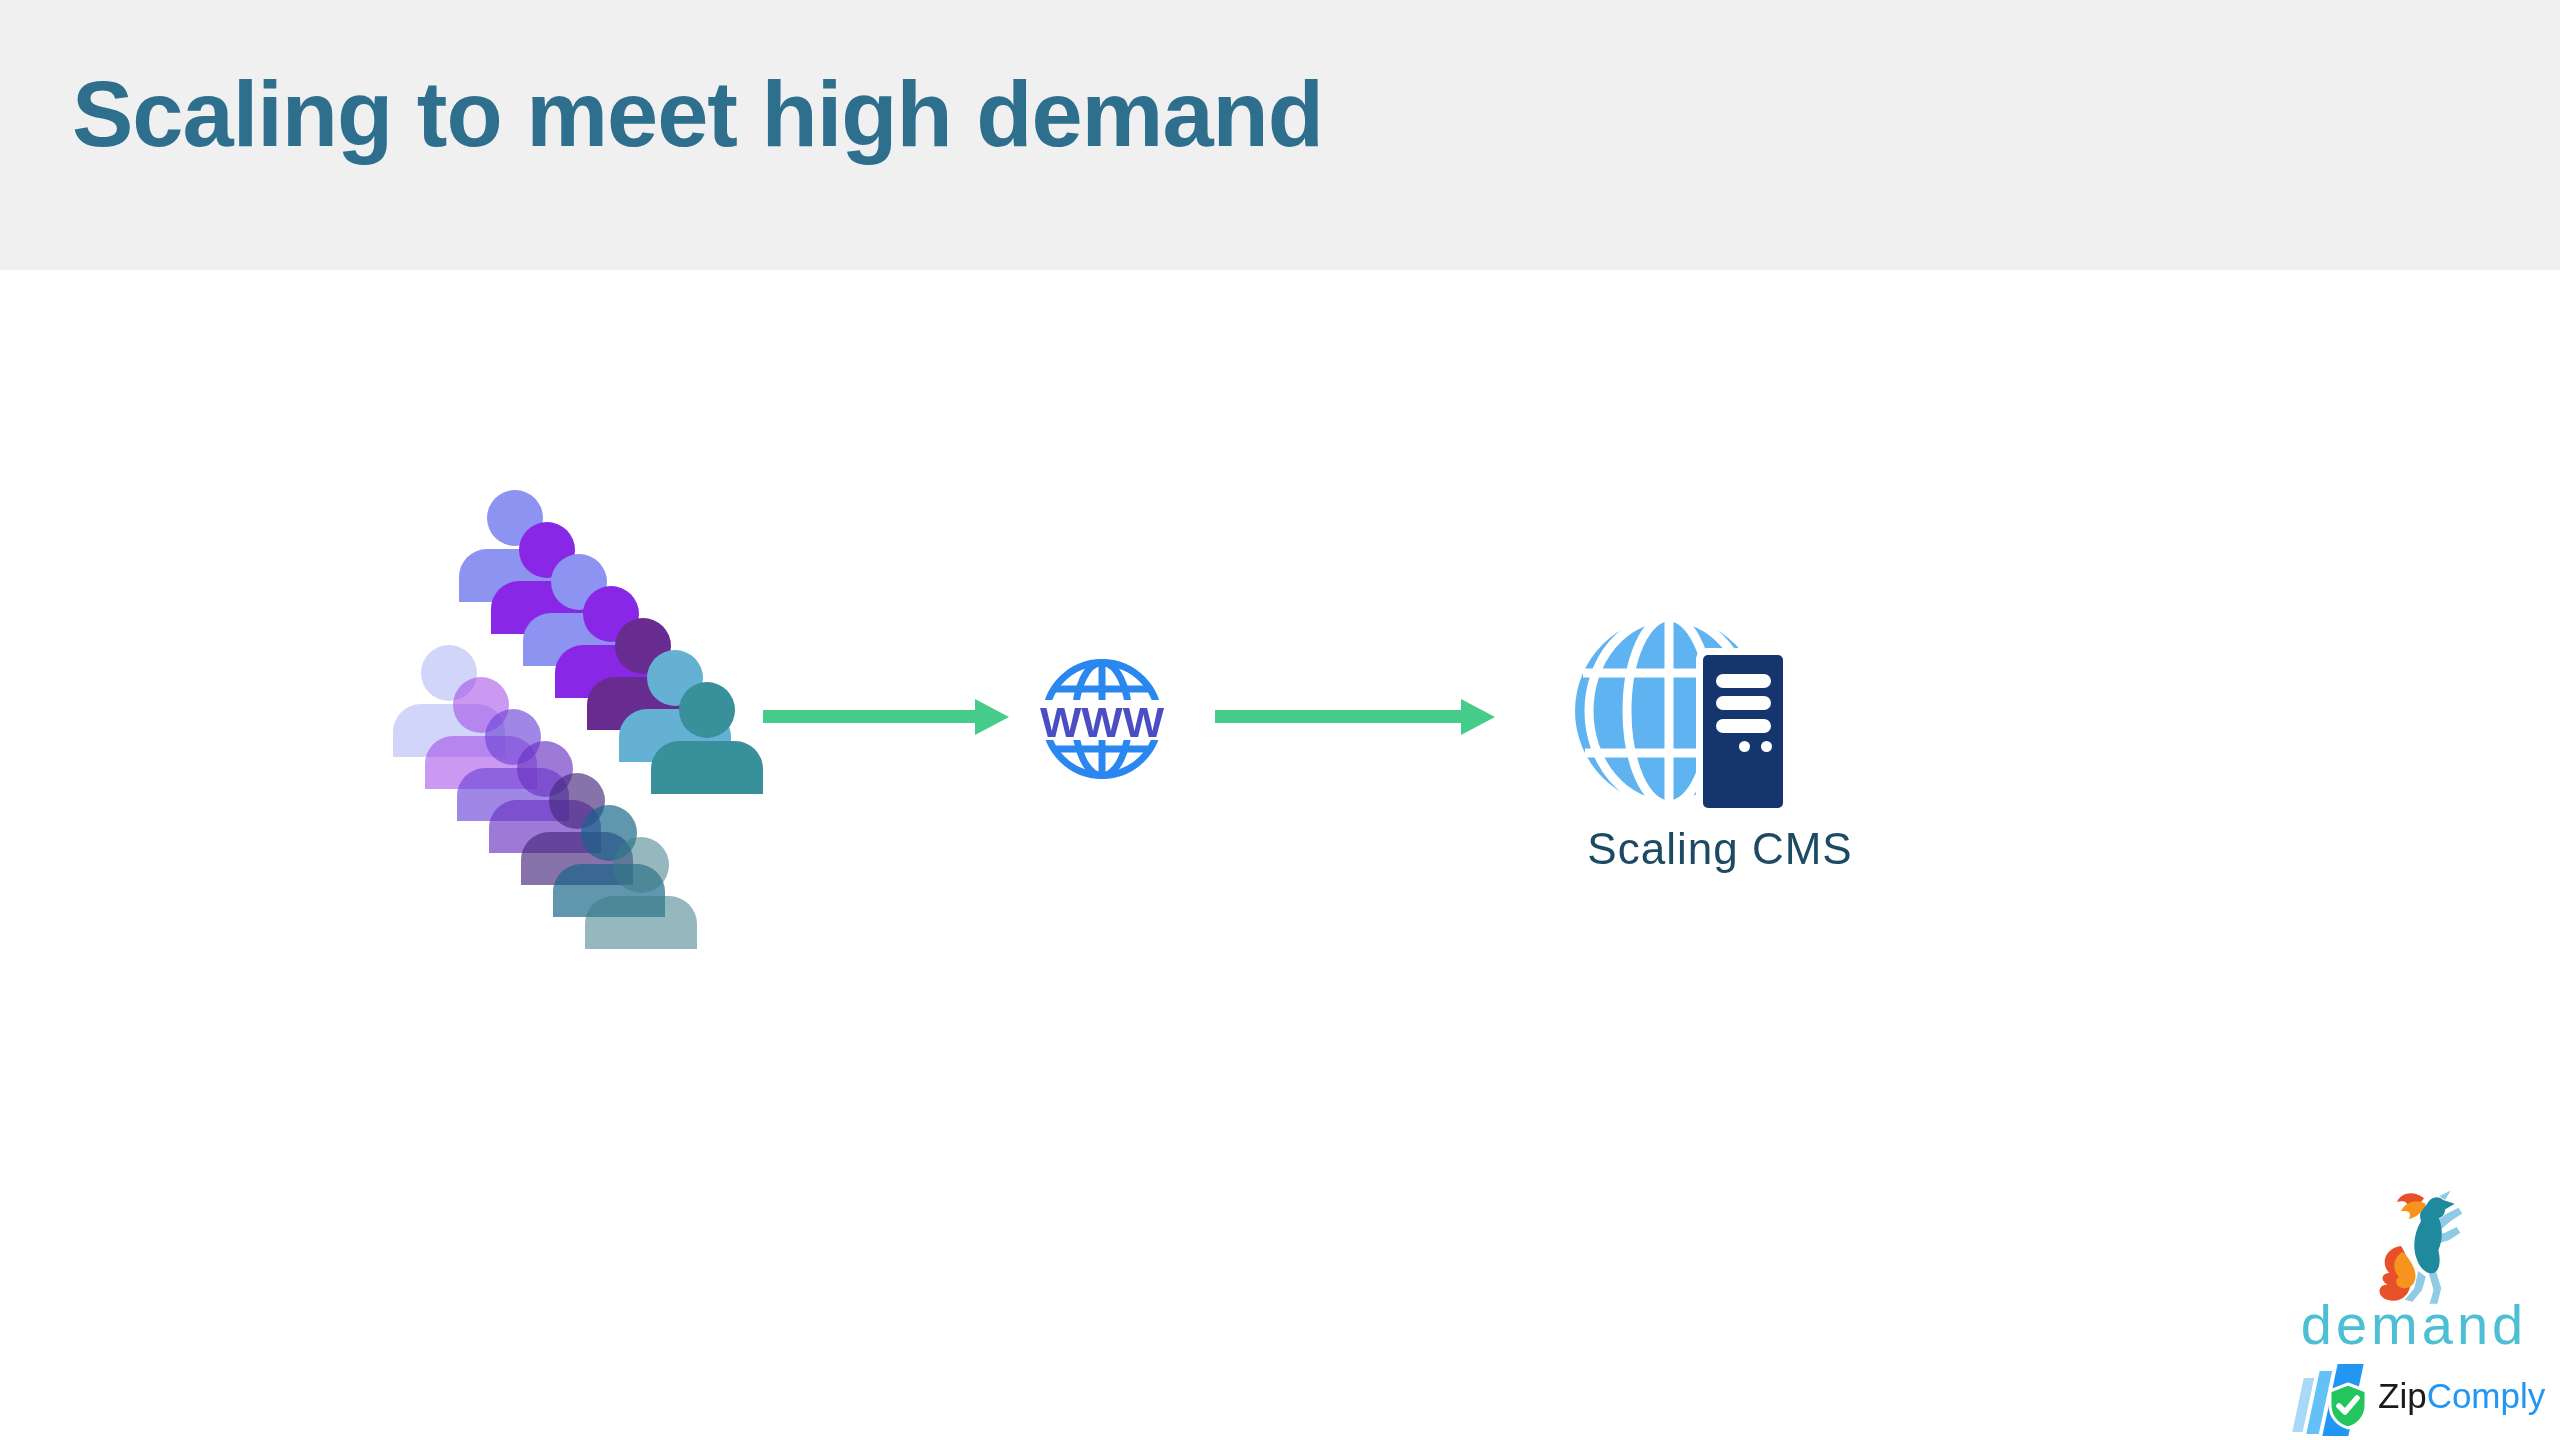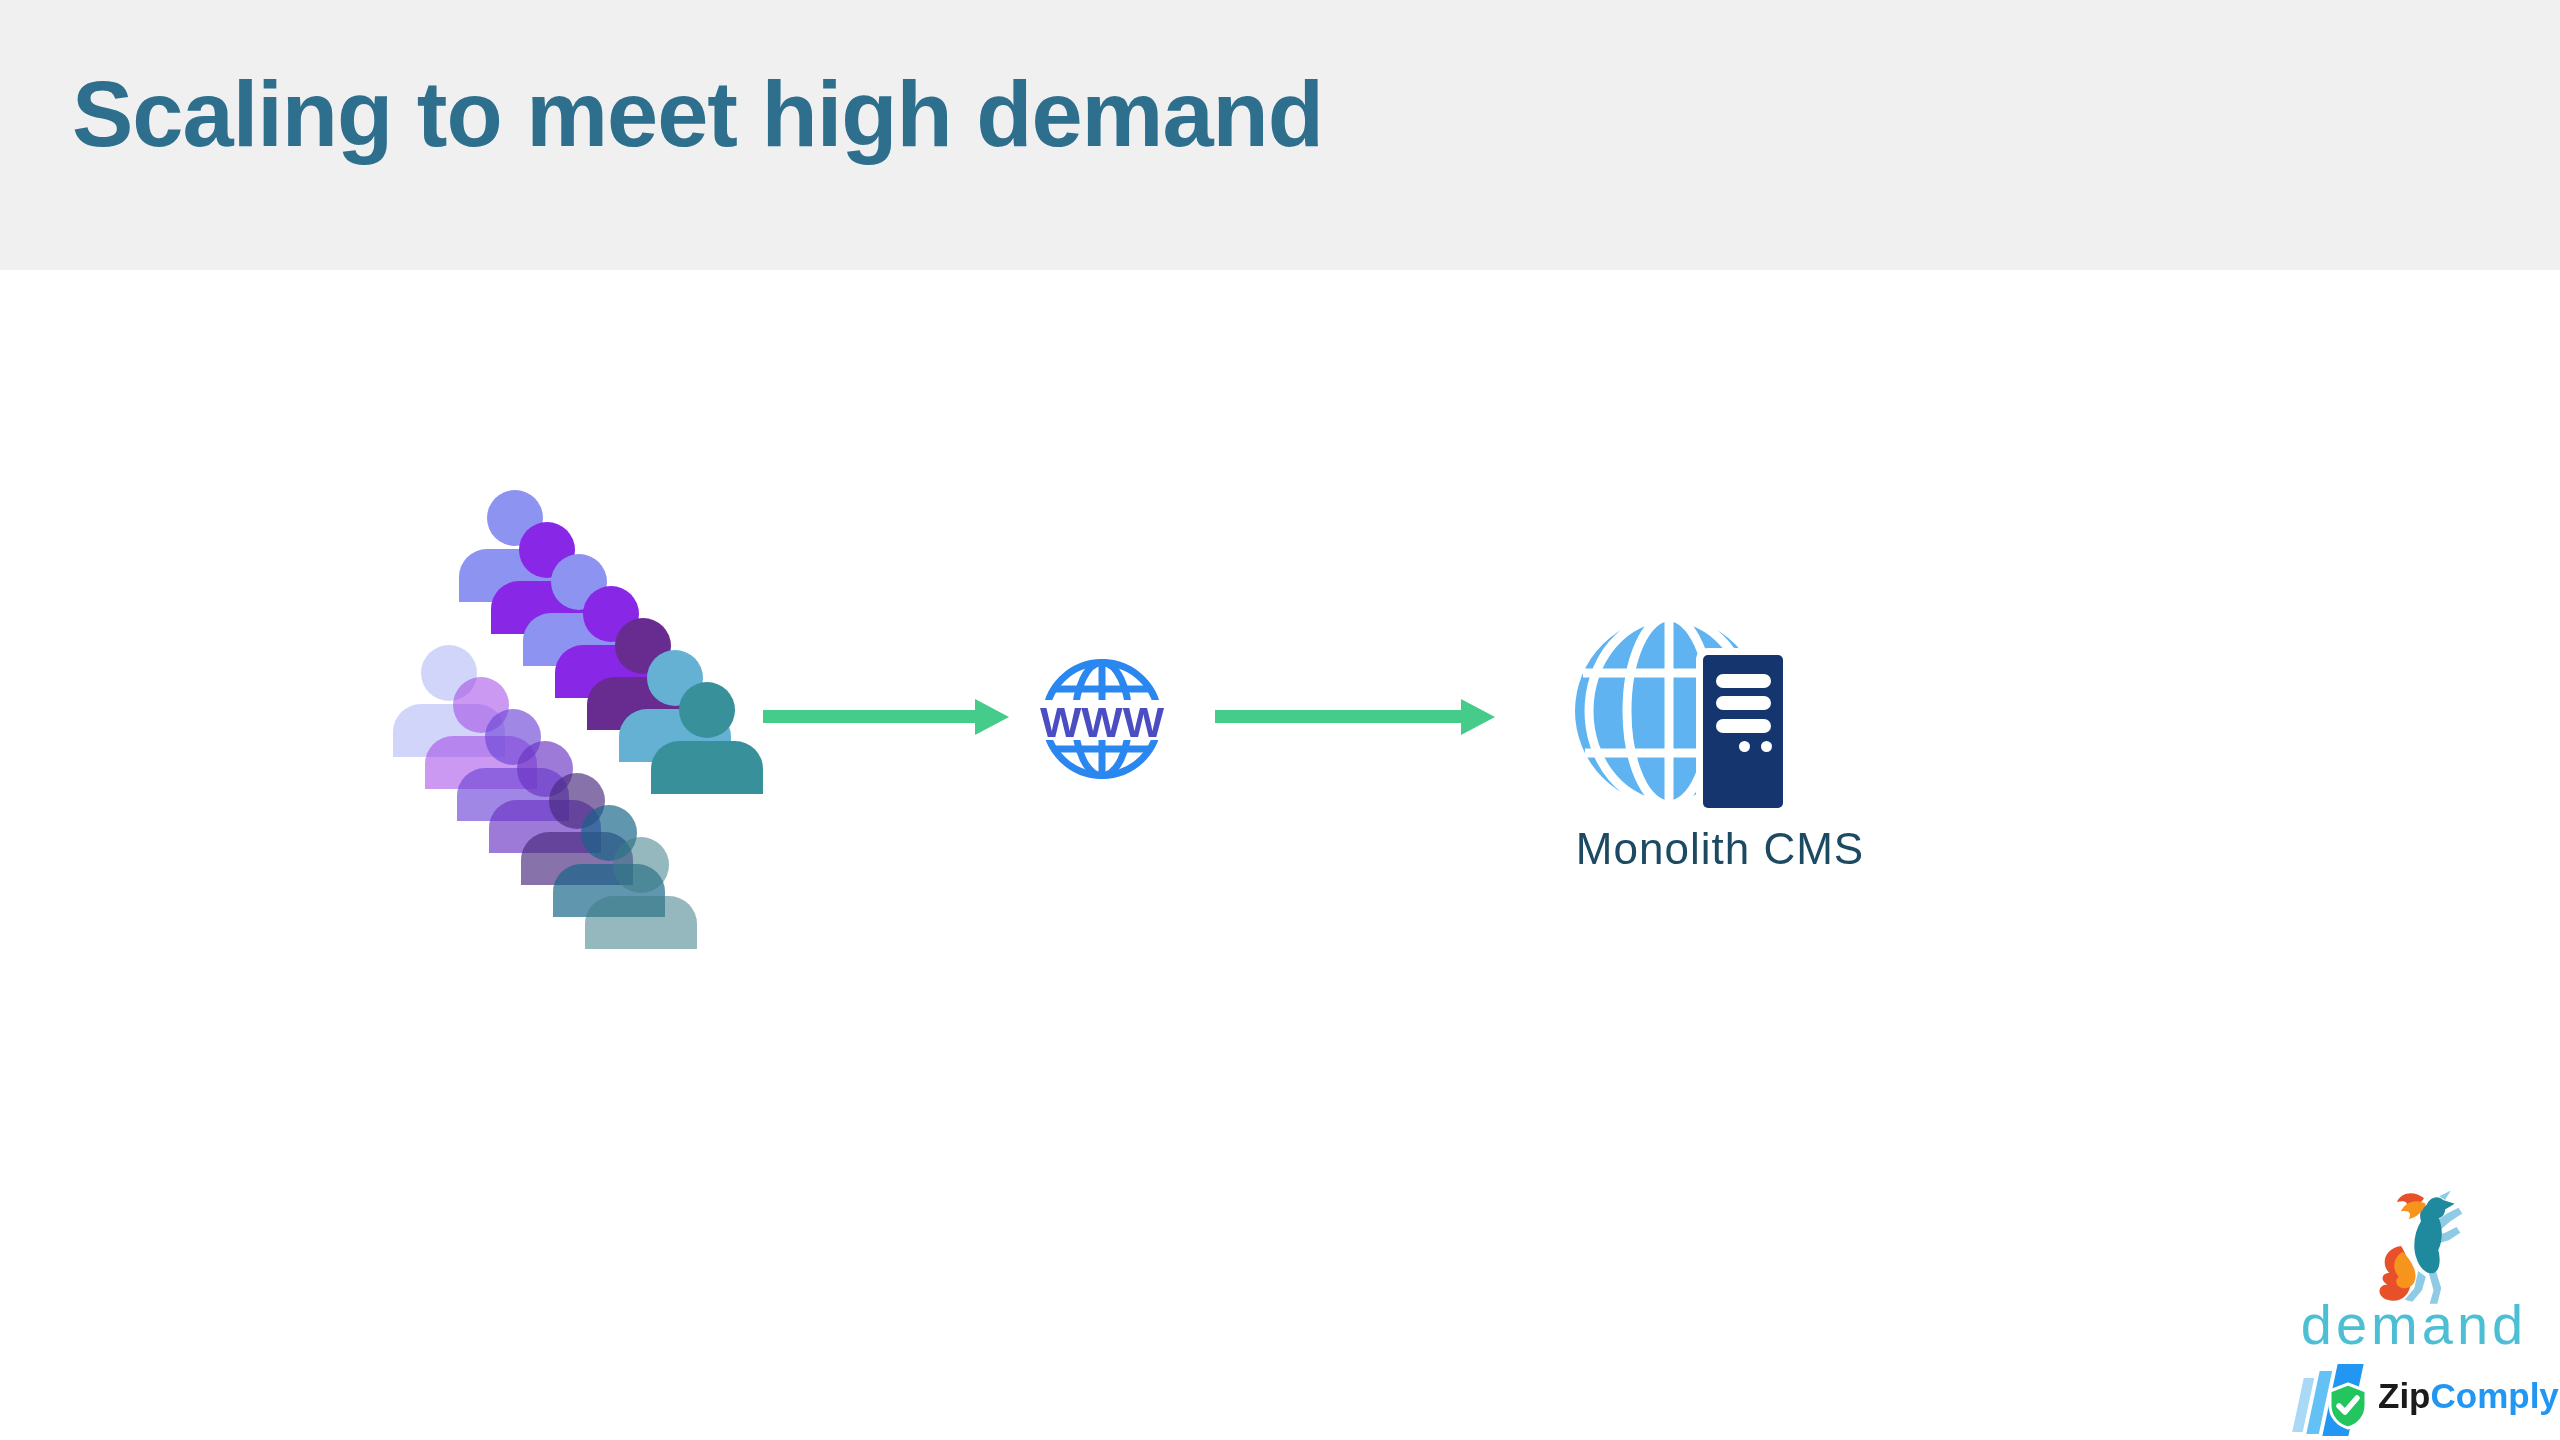--- a/index.html
+++ b/index.html
@@ -55,21 +55,21 @@
   
   .zc{position:absolute;left:2294px;top:1360px;width:260px;height:80px;}
   .zc-pages{position:absolute;left:0;top:0;width:72px;height:78px;}
   .zc-page{position:absolute;border:4px solid #fff;border-radius:3px;transform:skewX(-12deg);}
   .zc-p1{left:0;top:14px;width:20px;height:54px;background:var(--page-light,#a9d9f7);}
   .zc-p2{left:15px;top:7px;width:22px;height:63px;background:var(--page-mid,#64c1f6);}
   .zc-p3{left:32px;top:0;width:26px;height:72px;background:var(--page-bright,#2196f3);}
   .zc-shield{position:absolute;left:32px;top:22px;width:44px;height:48px;}
   .zc-shield .sh{fill:var(--shield-green,#22c55e);stroke:#fff;stroke-width:3;stroke-linejoin:round;}
   .zc-shield .ck{fill:none;stroke:#fff;stroke-width:5.5;stroke-linecap:round;stroke-linejoin:round;}
-  .zc-text{position:absolute;left:84px;top:16px;font-size:35px;font-weight:bold;white-space:nowrap;}
+  .zc-text{position:absolute;left:84px;top:16px;font-size:35px;font-weight:normal;white-space:nowrap;}
   .zc-text .zip{color:var(--zip-text,#1b1b1b);}
   .zc-text .comply{color:var(--comply-text,#2196f3);}
 </style>
 </head>
 <body>
 
 <div class="stage">
 
   <div class="header">
     <div class="title">Scaling to meet high demand</div>
@@ -166,21 +166,21 @@
       <line x1="14" y1="140" x2="182" y2="140"></line>
     </g>
   </svg>
   <div class="server">
     <span class="bar" style="top:19px;"></span>
     <span class="bar" style="top:41px;"></span>
     <span class="bar" style="top:64px;"></span>
     <span class="dot" style="left:36px;"></span>
     <span class="dot" style="left:58px;"></span>
   </div>
-  <div class="mono-label">Monolith CMS</div>
+  <div class="mono-label">Scaling CMS</div>
 
   <svg class="horse-svg" viewBox="0 0 100 120">
     <path class="mane-r" d="M28,58 C12,60 6,76 16,86 C8,86 6,94 14,98 C4,98 2,110 14,114 C26,118 38,110 38,96 C38,80 34,66 28,58 Z"></path>
     <path class="mane-o" d="M30,64 C20,70 18,82 26,90 C20,94 24,102 32,102 C40,102 46,94 42,82 C39,74 34,68 30,64 Z"></path>
     <path class="horse-light" d="M46,84 L42,102 L32,114 L40,116 L50,104 L54,90 Z"></path>
     <path class="horse-light" d="M56,82 L62,104 L58,118 L66,118 L70,102 L64,82 Z"></path>
     <path class="horse-light" d="M62,34 L76,24 L88,18 L92,24 L80,32 L68,42 Z"></path>
     <path class="horse-light" d="M60,48 L74,44 L86,38 L90,44 L78,52 L64,56 Z"></path>
     <path class="horse-teal" d="M58,14 C50,16 46,24 49,32 C42,44 40,58 44,70 C47,80 54,88 62,86 C68,84 70,74 67,62 C72,52 72,36 66,26 C64,20 62,14 58,14 Z"></path>
     <path class="horse-teal" d="M54,18 C56,8 66,4 72,10 L84,14 L74,20 C74,28 66,32 58,28 Z"></path>

